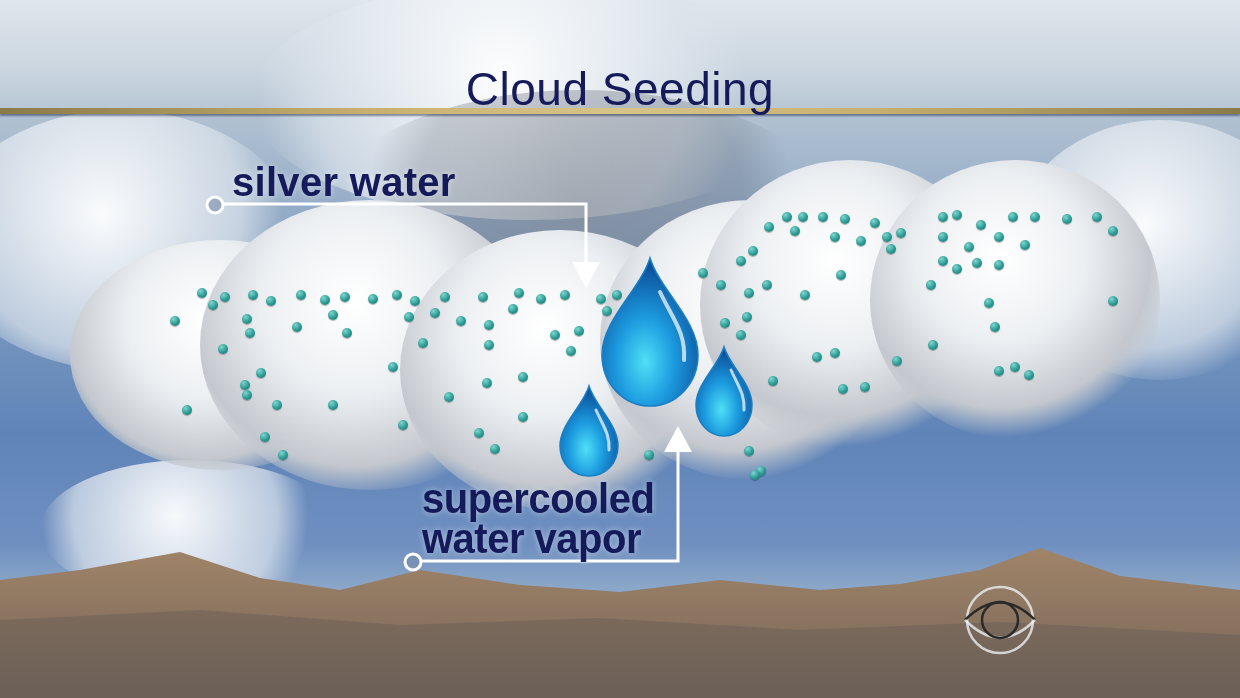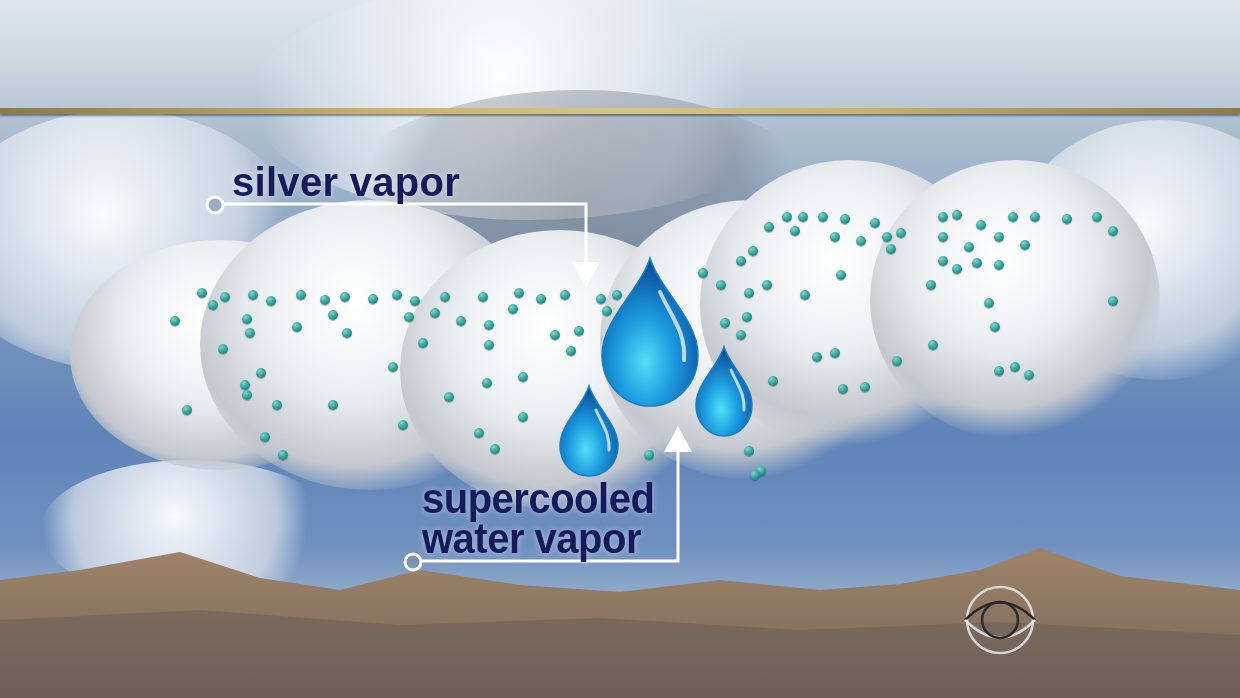--- a/index.html
+++ b/index.html
@@ -31,20 +31,21 @@
 <div class="scene">
   <div class="title-band"></div>
 
   <div class="bg-cloud" style="left:-60px;top:110px;width:360px;height:260px;"></div>
   <div class="bg-cloud" style="left:250px;top:-20px;width:560px;height:240px;"></div>
   <div class="bg-cloud" style="left:1010px;top:120px;width:300px;height:260px;"></div>
   <div class="bg-cloud" style="left:40px;top:460px;width:300px;height:140px;"></div>
   <div class="storm" style="left:320px;top:90px;width:520px;height:260px;"></div>
 
   <div class="title-rule"></div>
+  <div class="title-text">Cloud Seeding</div>
 
   <svg class="mountains" viewBox="0 0 1240 158">
     <defs>
       <linearGradient id="mtn" x1="0" y1="0" x2="0" y2="1">
         <stop offset="0" stop-color="#a08468"></stop>
         <stop offset="0.5" stop-color="#8a7460"></stop>
         <stop offset="1" stop-color="#6e6258"></stop>
       </linearGradient>
     </defs>
     <path d="M0,40 L80,30 L180,12 L260,38 L340,50 L420,30 L520,45 L620,52 L720,40 L820,50 L900,44 L980,30 L1040,8 L1120,36 L1240,50 L1240,158 L0,158 Z" fill="url(#mtn)"></path>
@@ -200,21 +201,21 @@
       <polyline points="223,204 586,204 586,262" fill="none" stroke="#ffffff" stroke-width="3"></polyline>
       <polygon points="572,262 600,262 586,288" fill="#ffffff"></polygon>
     </g>
     <g>
       <circle cx="413" cy="562" r="8" fill="rgba(120,140,170,0.6)" stroke="#ffffff" stroke-width="3"></circle>
       <polyline points="421,561 678,561 678,450" fill="none" stroke="#ffffff" stroke-width="3"></polyline>
       <polygon points="664,452 692,452 678,426" fill="#ffffff"></polygon>
     </g>
   </svg>
 
-  <div class="label label-silver">silver vapor</div>
+  <div class="label label-silver">silver water</div>
   <div class="label label-super">
     <div>supercooled</div>
     <div>water vapor</div>
   </div>
 
   <svg class="cbs-logo" width="80" height="70" viewBox="0 0 80 70">
     <circle cx="40" cy="35" r="33" fill="none" stroke="rgba(235,240,245,0.8)" stroke-width="2.5"></circle>
     <path d="M5,35 Q40,0 75,35" fill="none" stroke="#2a2a2a" stroke-width="2.5"></path>
     <path d="M5,35 Q40,70 75,35" fill="none" stroke="rgba(235,240,245,0.8)" stroke-width="2.5"></path>
     <circle cx="40" cy="35" r="18" fill="none" stroke="#2a2a2a" stroke-width="2.5"></circle>

